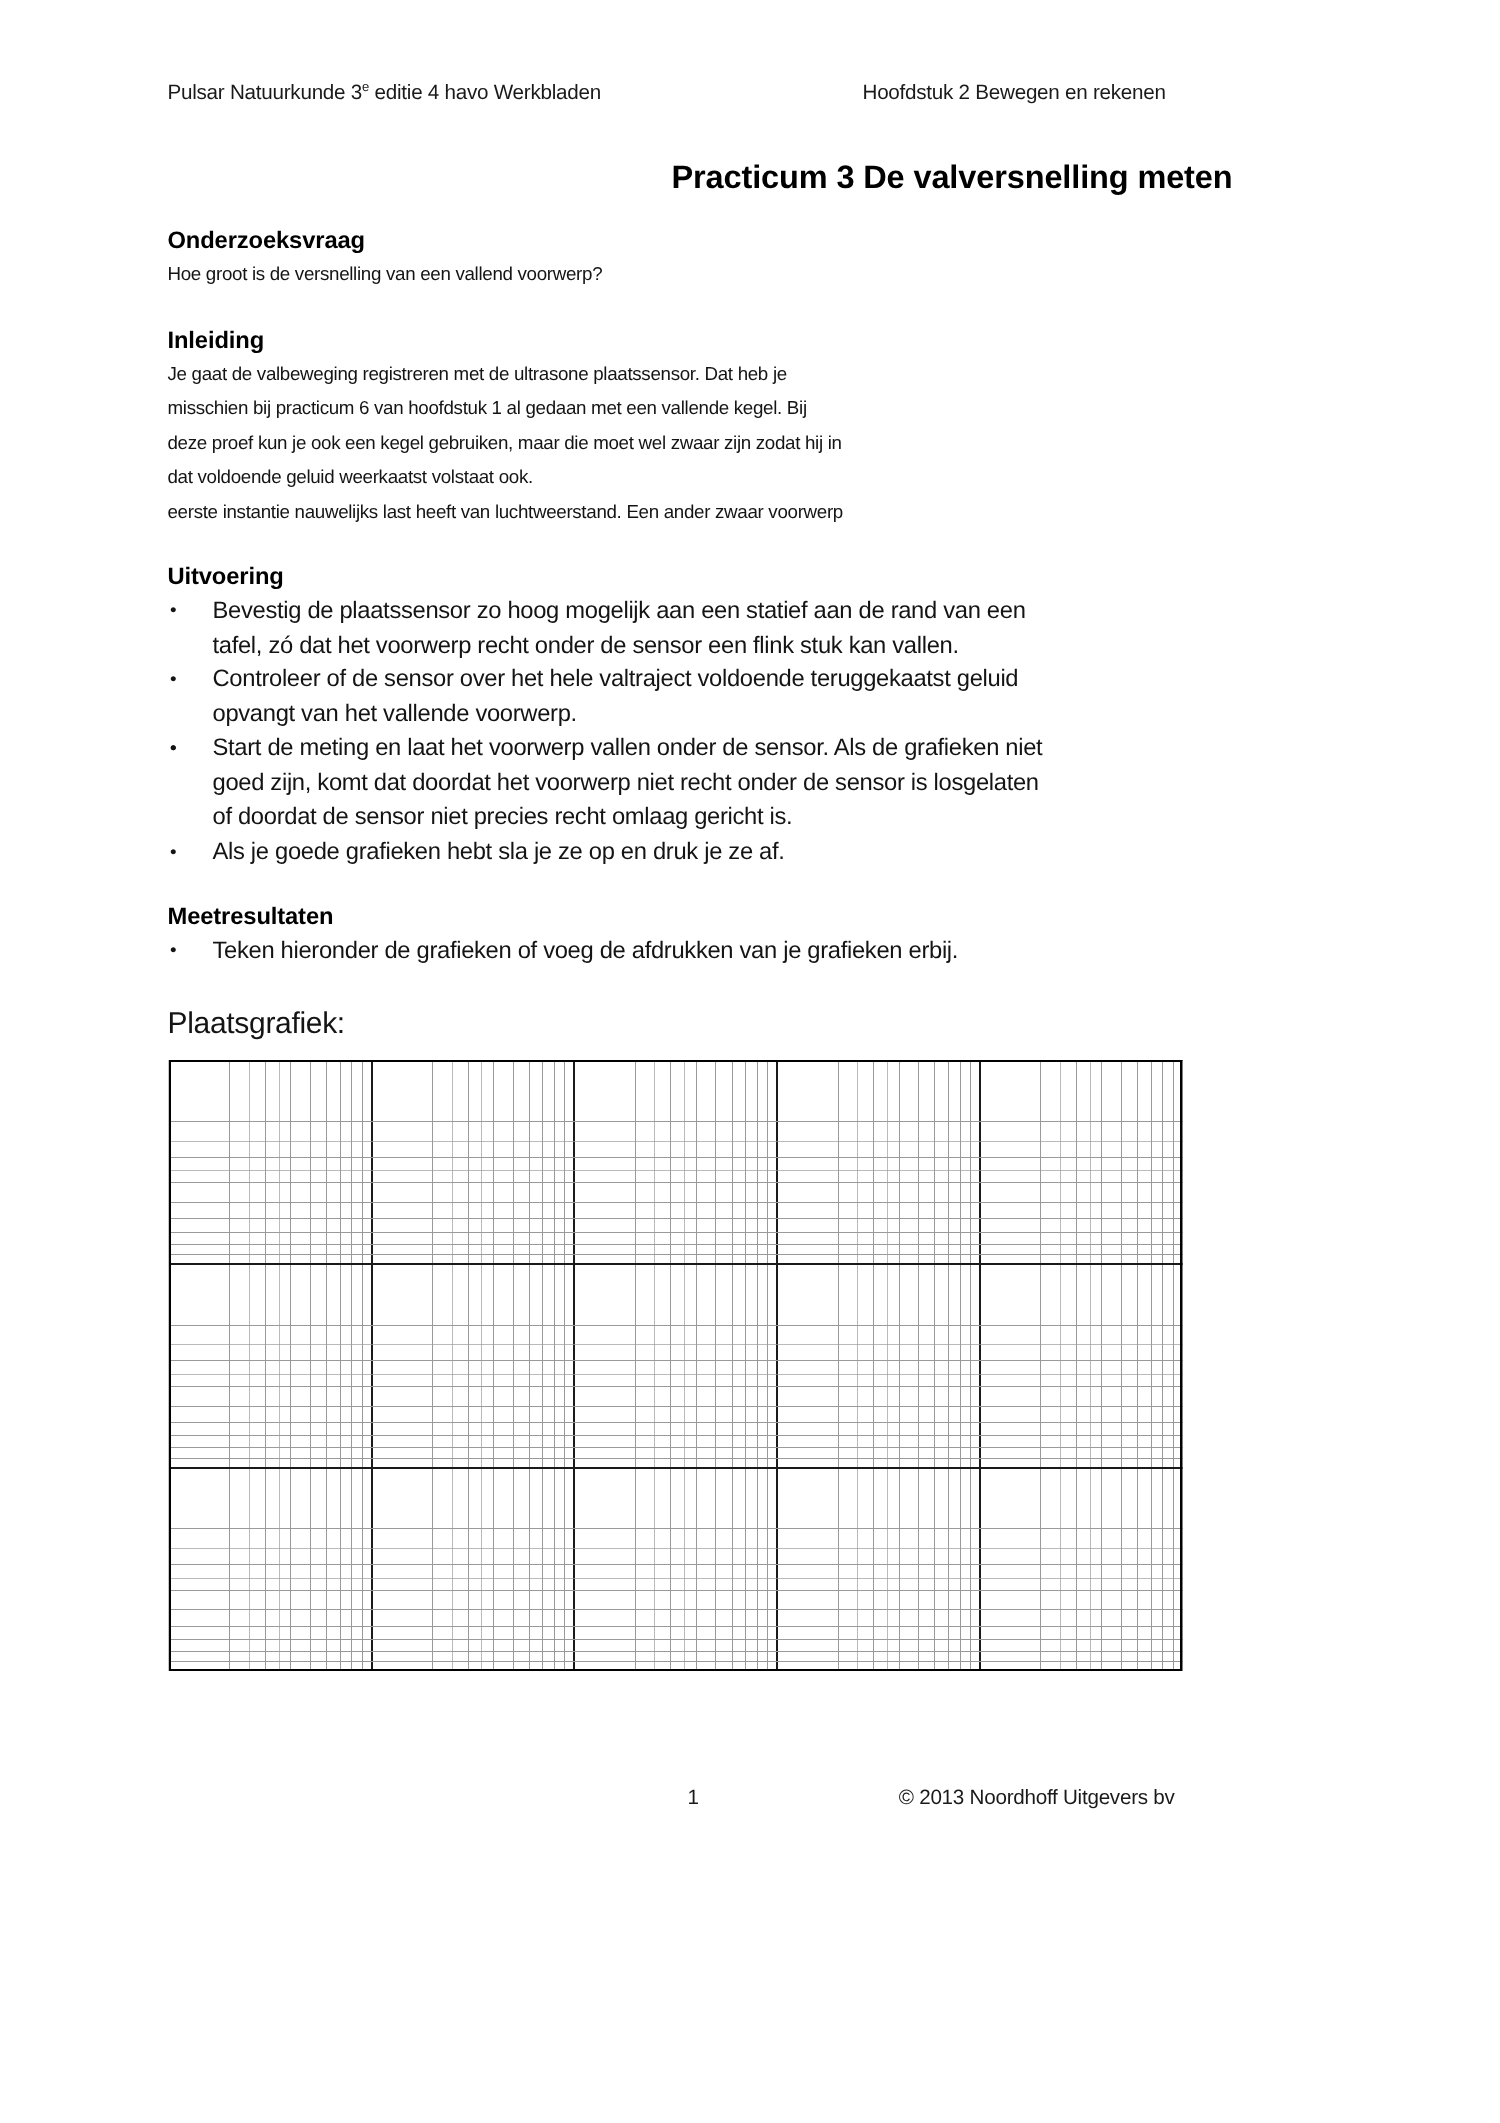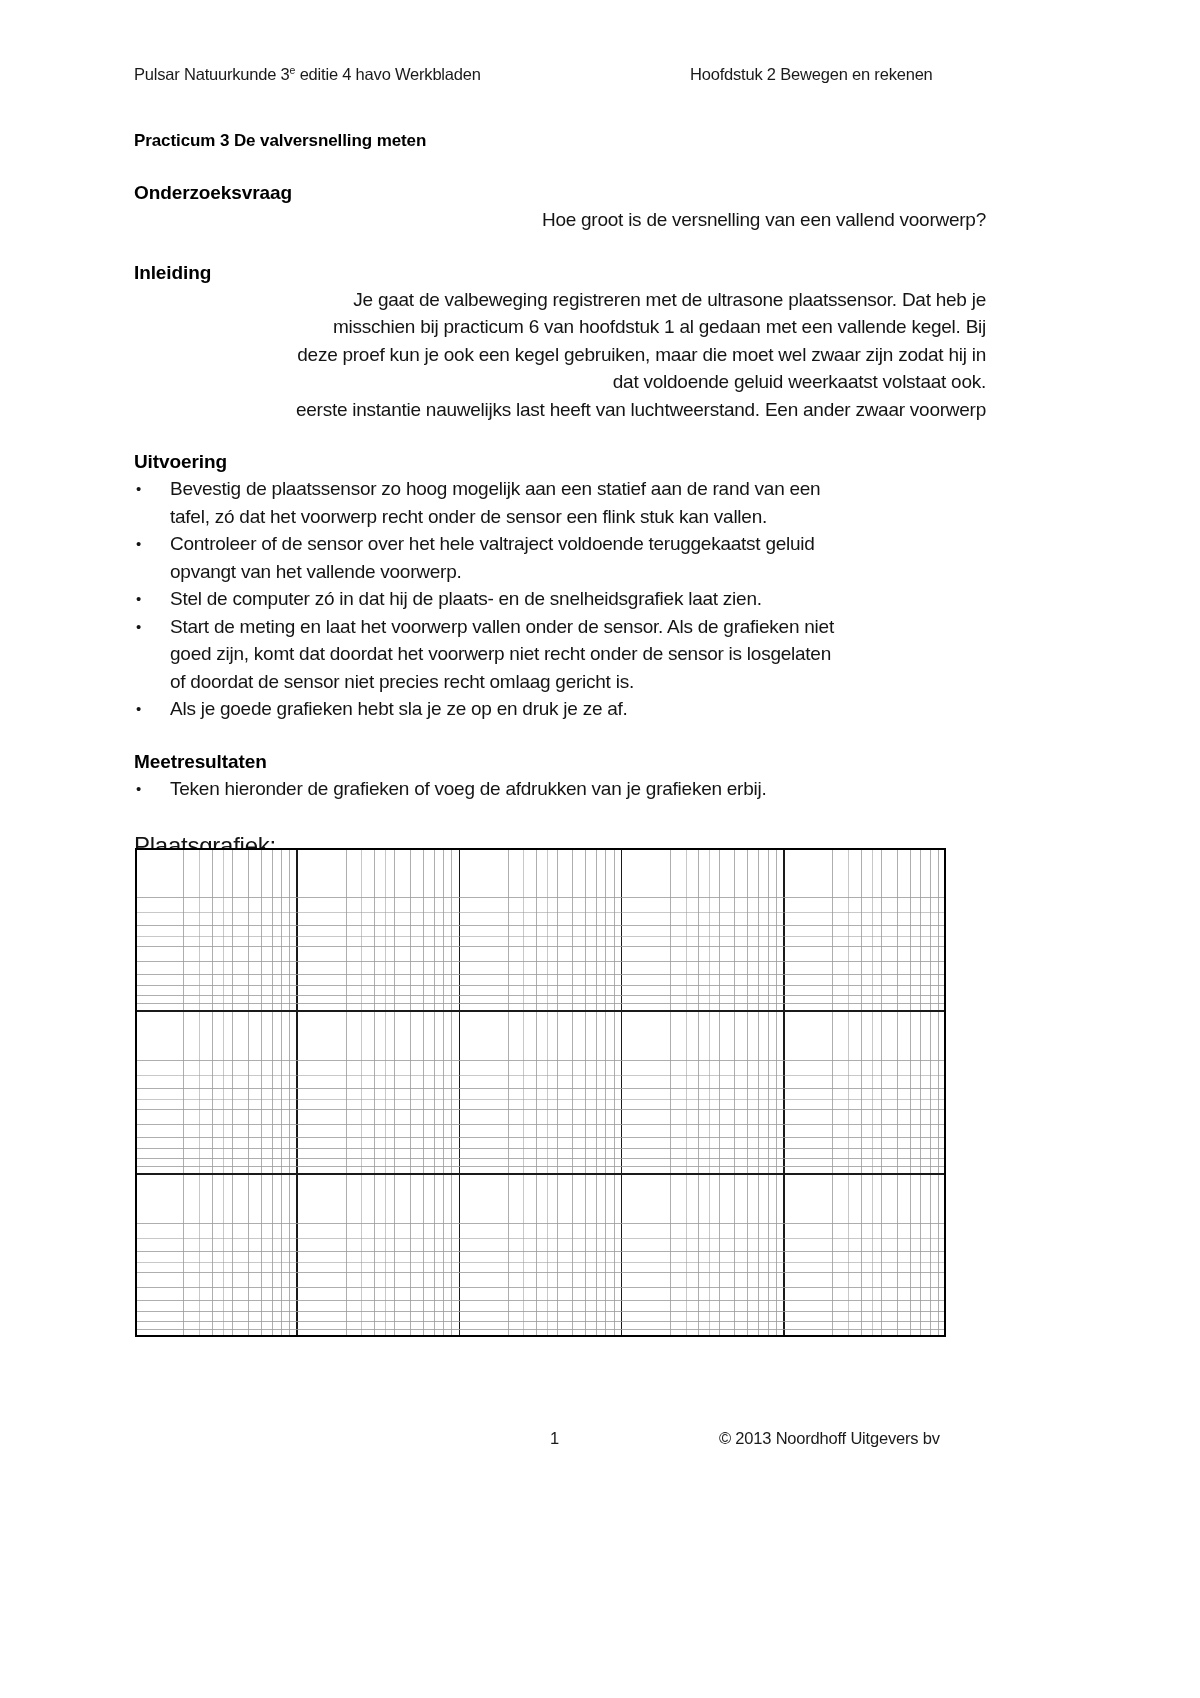--- a/index.html
+++ b/index.html
@@ -42,40 +42,40 @@
   }
 
   
   .body-area {
     position: absolute;
     left: 134px;
     top: 128px;
     width: 852px;
   }
   h1.doc-title {
-    font-size: 17px;
+    font-size: 26px;
     font-weight: bold;
     margin: 0 0 0 0;
     line-height: 26px;
     letter-spacing: -0.1px;
+    text-align: right;
   }
   h2.sec-head {
     font-size: 19px;
     font-weight: bold;
     margin: 0;
     line-height: 26px;
     letter-spacing: -0.1px;
   }
   p.para {
-    font-size: 19px;
+    font-size: 15px;
     margin: 0;
     line-height: 27.5px;
     letter-spacing: -0.25px;
     color: #141414;
-    text-align: right;
   }
   .spacer-md { height: 26px; }
   .spacer-lg { height: 30px; }
 
   ul.bullets {
     list-style: none;
     margin: 0;
     padding: 0;
   }
   ul.bullets li {
@@ -177,21 +177,20 @@
         <span>Bevestig de plaatssensor zo hoog mogelijk aan een statief aan de rand van een</span><br>
         <span>tafel, zó dat het voorwerp recht onder de sensor een flink stuk kan vallen.</span>
       </li>
       <li>
         <span class="bul">•</span>
         <span>Controleer of de sensor over het hele valtraject voldoende teruggekaatst geluid</span><br>
         <span>opvangt van het vallende voorwerp.</span>
       </li>
       <li>
         <span class="bul">•</span>
-        <span>Stel de computer zó in dat hij de plaats- en de snelheidsgrafiek laat zien.</span>
       </li>
       <li>
         <span class="bul">•</span>
         <span>Start de meting en laat het voorwerp vallen onder de sensor. Als de grafieken niet</span><br>
         <span>goed zijn, komt dat doordat het voorwerp niet recht onder de sensor is losgelaten</span><br>
         <span>of doordat de sensor niet precies recht omlaag gericht is.</span>
       </li>
       <li>
         <span class="bul">•</span>
         <span>Als je goede grafieken hebt sla je ze op en druk je ze af.</span>

